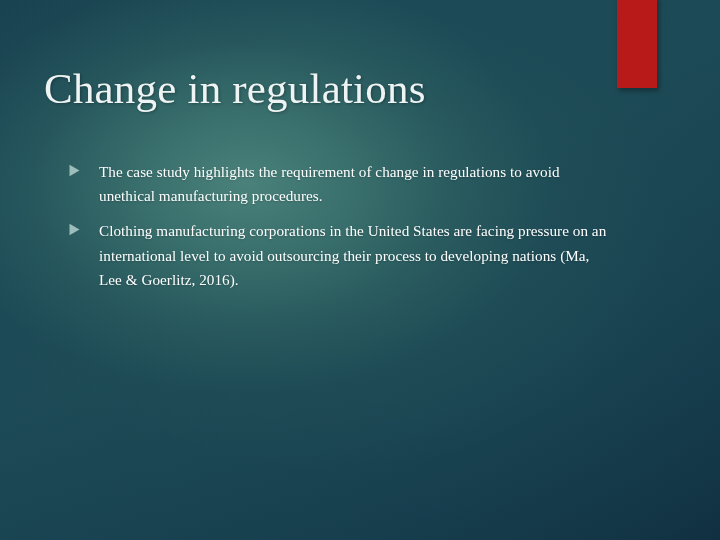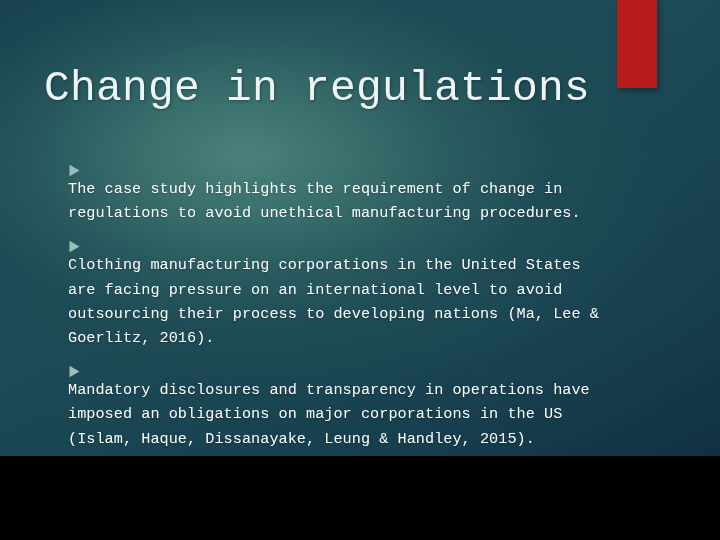--- a/index.html
+++ b/index.html
@@ -3,23 +3,23 @@
 <meta charset="utf-8">
 <style>
   html, body {
     margin: 0;
     padding: 0;
     background: #000;
   }
   #slide {
     position: relative;
     width: 720px;
-    height: 456px;
+    height: 540px;
     overflow: hidden;
-    font-family: Liberation Mono, monospace;
+    font-family: Liberation Serif, serif;
     
     background-color: #14394a;
     background-image:
       radial-gradient(ellipse 58% 52% at 34% 34%,
         rgba(76,132,124,0.95) 0%,
         rgba(62,117,112,0.80) 26%,
         rgba(48,98,98,0.52) 50%,
         rgba(30,72,82,0.20) 74%,
         rgba(20,57,74,0) 100%),
       radial-gradient(ellipse 86% 80% at 46% 44%,
@@ -59,21 +59,20 @@
   #body {
     position: absolute;
     left: 68px;
     top: 160px;
     width: 540px;
   }
   .bullet-row {
     display: flex;
     align-items: flex-start;
     margin-bottom: 11px;
-    flex-direction: column;
   }
   .bullet-row:last-child { margin-bottom: 0; }
 
   .bullet-marker {
     flex: 0 0 auto;
     width: 31px;
     padding-top: 4px;
     line-height: 0;
   }
   .bullet-marker svg { display: block; }
@@ -110,23 +109,15 @@
     <div class="bullet-row">
       <span class="bullet-marker">
         <svg width="13" height="13" viewBox="0 0 13 13" aria-hidden="true">
           <polygon points="1.5,0.8 11.5,6.5 1.5,12.2" fill="#9dbdbb"></polygon>
         </svg>
       </span>
       <span class="bullet-text">Clothing manufacturing corporations in the United States are facing pressure on an international level to avoid outsourcing their process to developing nations (Ma, Lee &amp; Goerlitz, 2016).</span>
     </div>
 
 
-    <div class="bullet-row">
-      <span class="bullet-marker">
-        <svg width="13" height="13" viewBox="0 0 13 13" aria-hidden="true">
-          <polygon points="1.5,0.8 11.5,6.5 1.5,12.2" fill="#9dbdbb"></polygon>
-        </svg>
-      </span>
-      <span class="bullet-text">Mandatory disclosures and transparency in operations have imposed an obligations on major corporations in the US (Islam, Haque, Dissanayake, Leung &amp; Handley, 2015).</span>
-    </div>
 
   </div>
 </div>
 
 </body></html>

